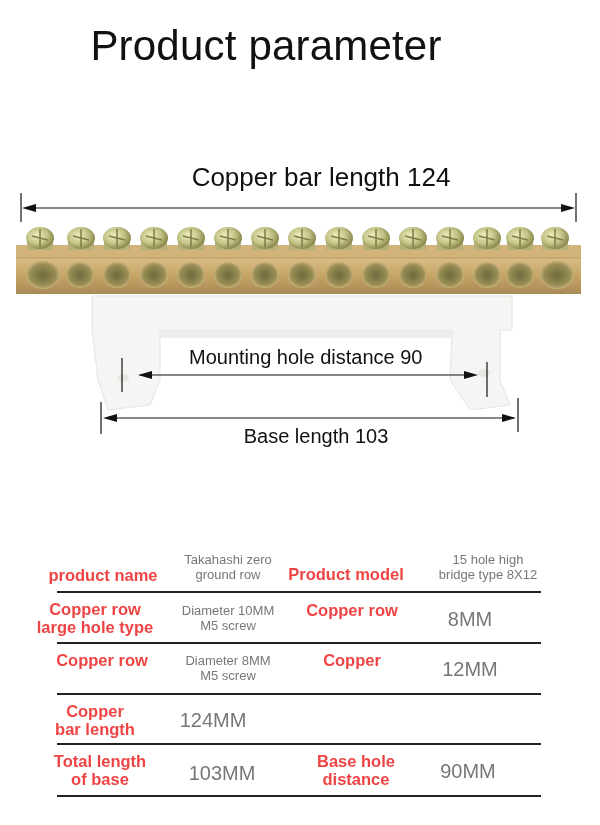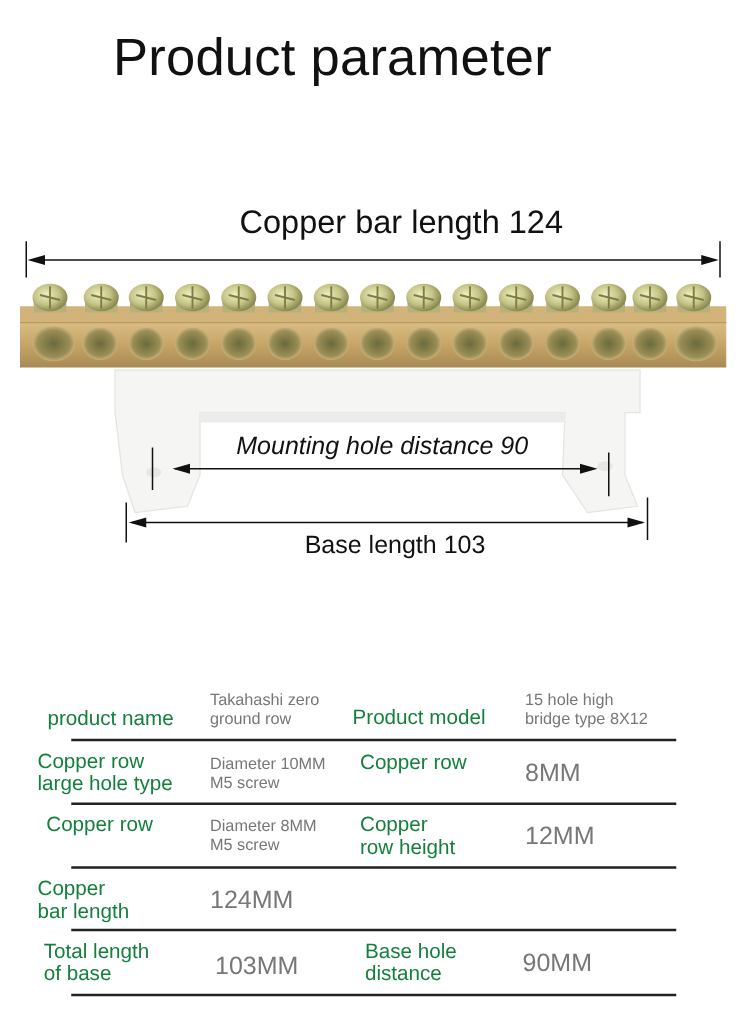--- a/index.html
+++ b/index.html
@@ -3,27 +3,27 @@
 <meta charset="utf-8">
 <style>
   * { margin:0; padding:0; box-sizing:border-box; }
   html, body { width:600px; height:825px; background:#ffffff; overflow:hidden; }
   body { position:relative; font-family:"Liberation Sans", sans-serif; color:#111; }
 
   .title { position:absolute; left:0; top:22px; width:532px; text-align:center; font-size:42px; color:#111; letter-spacing:0.2px; }
 
   .dim-label { position:absolute; text-align:center; color:#111; white-space:nowrap;margin-left:21px; }
   .dim-copper { left:0; width:600px; top:162px; font-size:26px; }
-  .dim-mount { left:168px; top:346px; font-size:20px;font-style:italic; }
+  .dim-mount { left:168px; top:346px; font-size:20px; }
   .dim-base { left:0; width:600px; top:425px; font-size:20px; padding-left:0; }
   .dim-base span { position:relative; left:-5px; }
 
   svg.drawing { position:absolute; left:0; top:0; }
-  .cell { position:absolute; text-align:left; line-height:18px; }
-  .lbl { color:#15803d; font-size:16.5px; }
+  .cell { position:absolute; text-align:center; line-height:18px; }
+  .lbl { color:#ef4444; font-size:16.5px;font-weight:bold; }
   .val { color:#777; font-size:13px; line-height:15px; }
   .valbig { color:#777; font-size:20px; }
   .rule { position:absolute; left:57px; width:484px; height:2px; background:#222; }
 </style>
 </head>
 <body>
 
 <div class="title">Product parameter</div>
 
 <svg class="drawing" width="600" height="460" viewBox="0 0 600 460">
@@ -224,21 +224,20 @@
   <div>
     <div class="cell lbl" style="left:37px; top:651px; width:130px;">
       <div>Copper row</div>
     </div>
     <div class="cell val" style="left:168px; top:653px; width:120px;">
       <div>Diameter 8MM</div>
       <div>M5 screw</div>
     </div>
     <div class="cell lbl" style="left:288px; top:651px; width:128px;">
       <div>Copper</div>
-      <div>row height</div>
     </div>
     <div class="cell valbig" style="left:420px; top:660px; width:100px;">
       <span>12MM</span>
     </div>
   </div>
   <div class="rule" style="top:693px;"></div>
 
   <div>
     <div class="cell lbl" style="left:30px; top:702px; width:130px;">
       <div>Copper</div>

